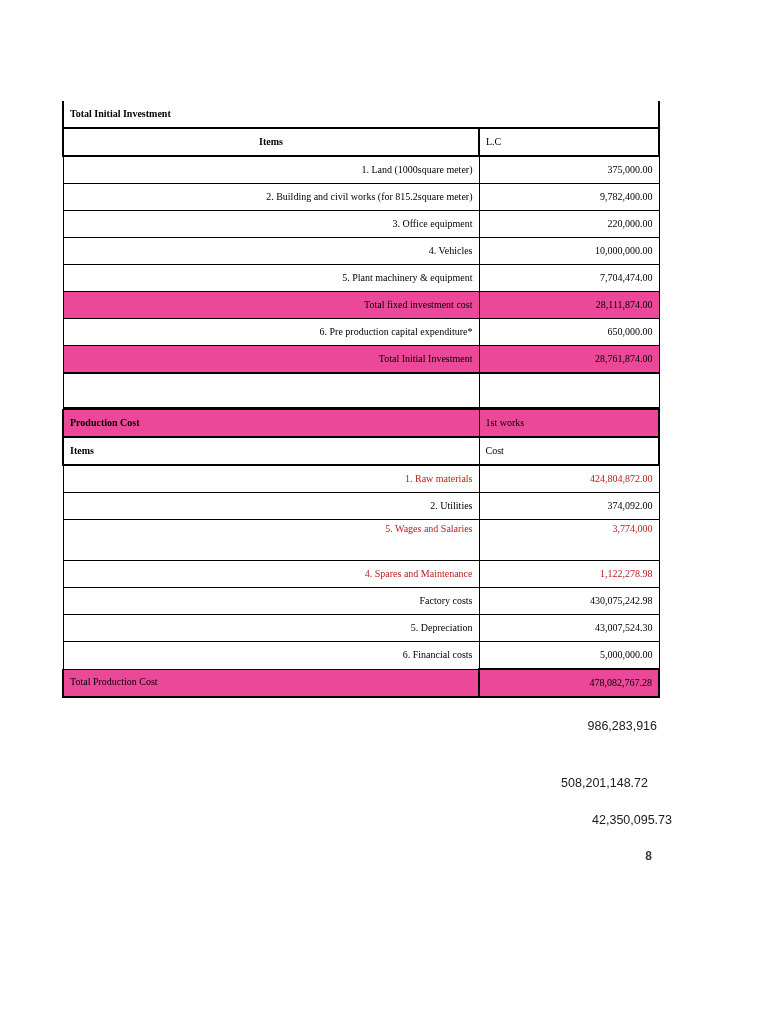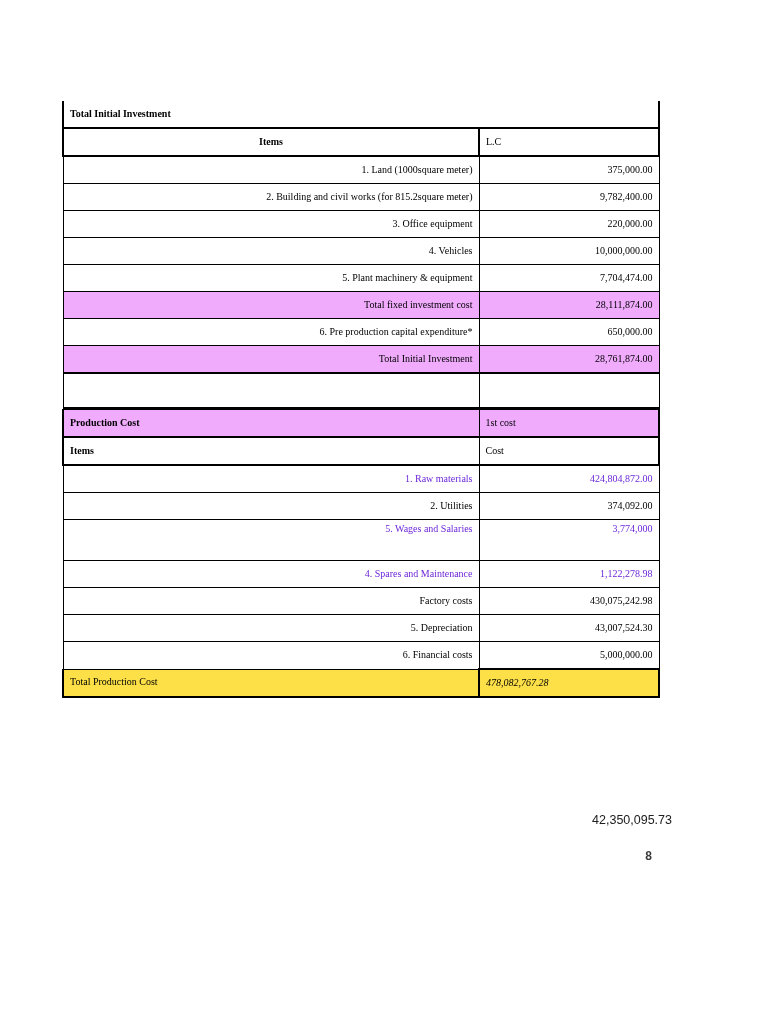--- a/index.html
+++ b/index.html
@@ -83,24 +83,24 @@
     text-align: left;
     border: 2px solid #000 !important;
   }
   td.num {
     text-align: right;
     font-size: 14.5px;
   }
   td.item {
     text-align: right;
   }
-  tr.shade td { background: #f0abfc; }
-  tr.shade-dark td { background: #fde047; }
-
-  .red, .red * { color: #6d28d9; }
+  tr.shade td { background: #ec4899; }
+  tr.shade-dark td { background: #ec4899; }
+
+  .red, .red * { color: #b91c1c; }
 
   
   tr.spacer td {
     height: 26px;
     border-top: 2px solid #000 !important;
     border-bottom: 2px solid #000 !important;
   }
 
   
   .prod-title {
@@ -139,22 +139,22 @@
 
   
   .grand-label {
     font-size: 16.5px;
     border-left: 2px solid #000 !important;
     border-bottom: 2px solid #000 !important;
     border-top: 1px solid #000 !important;
   }
   .grand-value {
     font-size: 16.5px;
+    text-align: right;
     border: 2px solid #000 !important;
-    font-style: italic;
   }
 
   
   .loose {
     position: absolute;
     font-family: "Liberation Sans", "DejaVu Sans", sans-serif;
     font-size: 12.5px;
     color: #202020;
     text-align: right;
     white-space: nowrap;
@@ -231,21 +231,21 @@
     </table>
 
     <table class="doc-table">
       <colgroup>
           <col class="c-item">
           <col class="c-val">
         </colgroup>
       <tbody>
         <tr class="shade">
           <td class="prod-title">Production Cost</td>
-          <td class="prod-year">1st cost</td>
+          <td class="prod-year">1st works</td>
         </tr>
         <tr>
           <td class="sub-items">Items</td>
           <td class="sub-cost">Cost</td>
         </tr>
 
         <tr class="red">
           <td class="item">1.  Raw materials</td>
           <td class="num">424,804,872.00</td>
         </tr>
@@ -275,16 +275,18 @@
         </tr>
 
         <tr class="shade-dark">
           <td class="grand-label">Total Production Cost</td>
           <td class="grand-value">478,082,767.28</td>
         </tr>
       </tbody>
     </table>
   </div>
 
+  <div class="loose fig1">986,283,916</div>
+  <div class="loose fig2">508,201,148.72</div>
   <div class="loose fig3">42,350,095.73</div>
   <div class="loose pageno">8</div>
 
 </div>
 
 </body></html>

